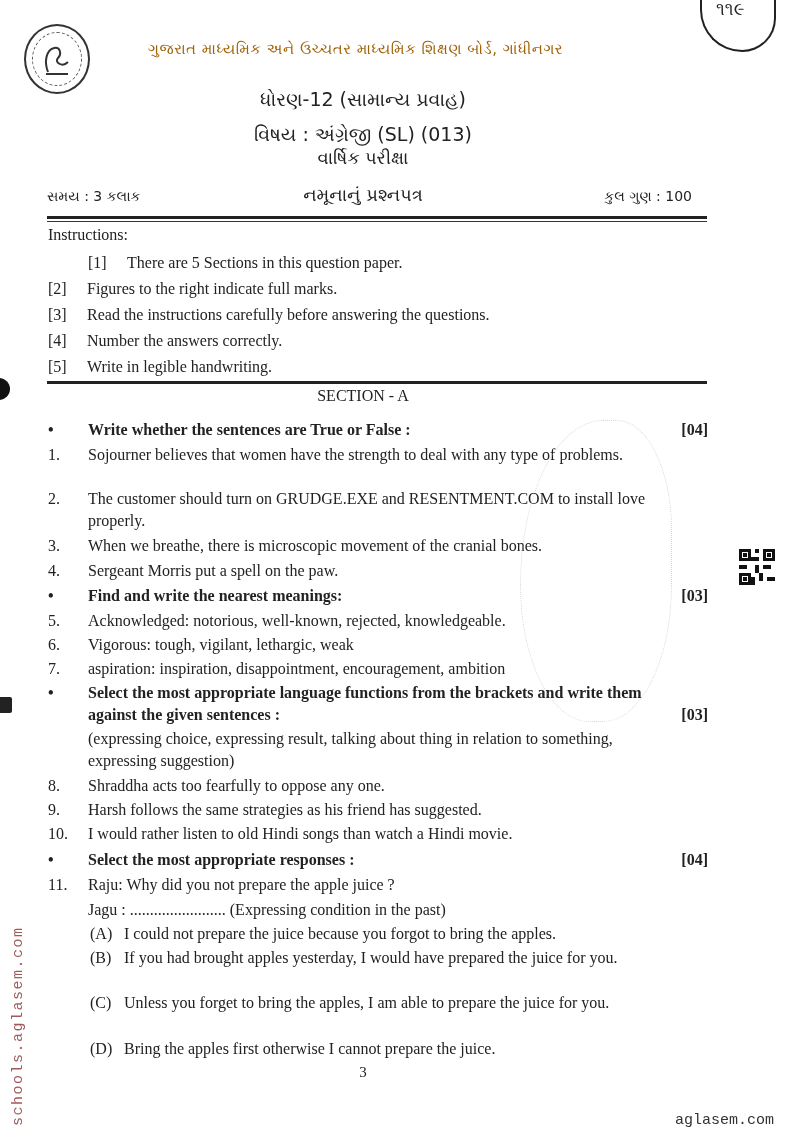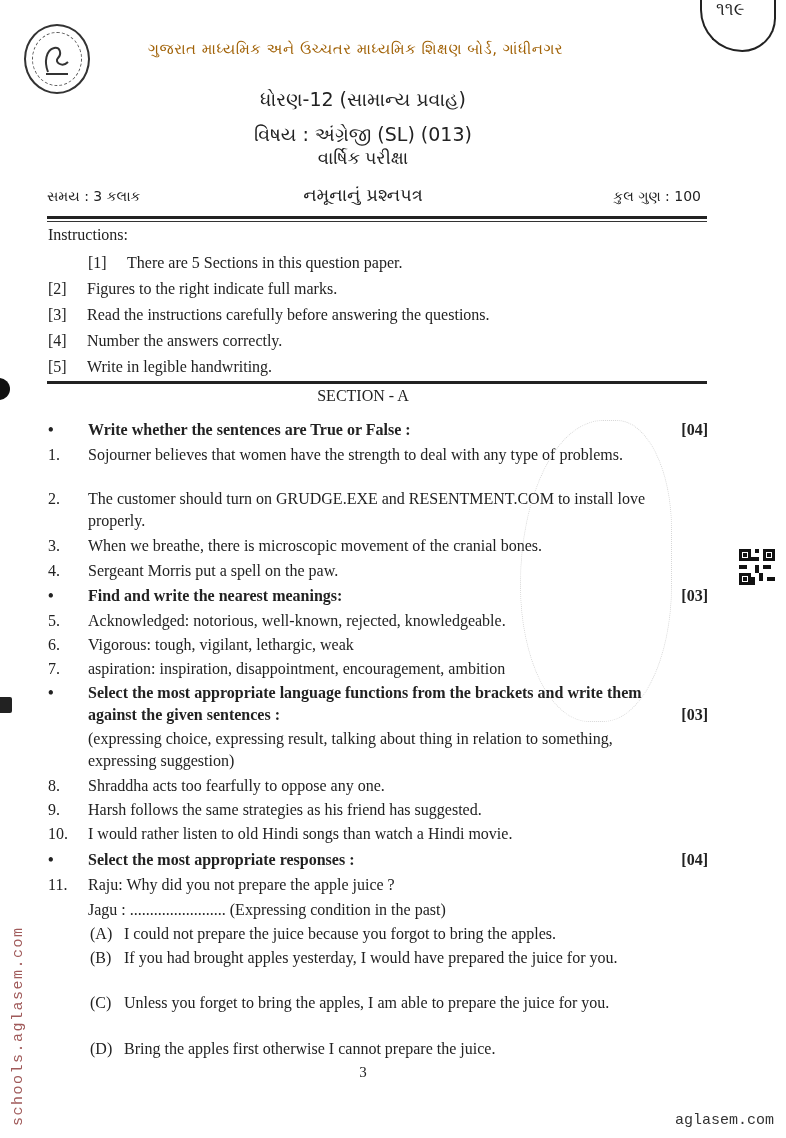--- a/index.html
+++ b/index.html
@@ -20,24 +20,24 @@
     .seal svg { position: absolute; left: 16px; top: 16px; }
     .board-title { left: 148px; top: 40px; font-size: 15px; letter-spacing: 0.5px; color:#a16207; font-family: "DejaVu Sans", sans-serif; }
     .page-mark {
       left: 700px; top: -16px; width: 72px; height: 66px;
       border: 2px solid #222; border-top: none; border-radius: 0 0 40px 50px;
     }
     .page-mark span { position: absolute; left: 14px; top: 14px; font-size: 18px; font-family:"DejaVu Sans", sans-serif; }
     .center { left: 0; width: 726px; text-align: center; }
     .std { top: 88px; font-size: 19px; font-family: "DejaVu Sans", sans-serif; }
     .subj { top: 117px; font-size: 19px; font-family: "DejaVu Sans", sans-serif; margin-top: 6px; }
-    .exam { top: 148px; font-size: 18px; font-family: Liberation Serif, serif; }
+    .exam { top: 148px; font-size: 18px; font-family: Liberation Sans, sans-serif; }
     .meta-left { left: 47px; top: 188px; font-size: 14px; font-family: "DejaVu Sans", sans-serif; }
     .meta-center { top: 184px; font-size: 18px; font-family: "DejaVu Sans", sans-serif; }
-    .meta-right { right: 85px; top: 188px; font-size: 14px; font-family: "DejaVu Sans", sans-serif; margin-left: 48px; }
+    .meta-right { right: 94px; top: 188px; font-size: 14px; font-family: "DejaVu Sans", sans-serif; margin-left: 48px; }
     .rule-thick { left: 47px; width: 660px; height: 3px; background: #222; }
     .rule-thin { left: 47px; width: 660px; height: 1px; background: #333; }
     .instr-title { left: 48px; top: 226px; font-size: 16px; }
     .instr { left: 48px; font-size: 16px; }
     .instr .num { display: inline-block; width: 39px; }
     .section-title { top: 387px; font-size: 16px; }
     .row { left: 48px; width: 660px; font-size: 16px; line-height: 22px; }
     .row .num { position: absolute; left: 0; top: 0; }
     .row .txt { position: absolute; left: 40px; width: 585px; }
     .row .marks { position: absolute; right: 0; top: 0; }

